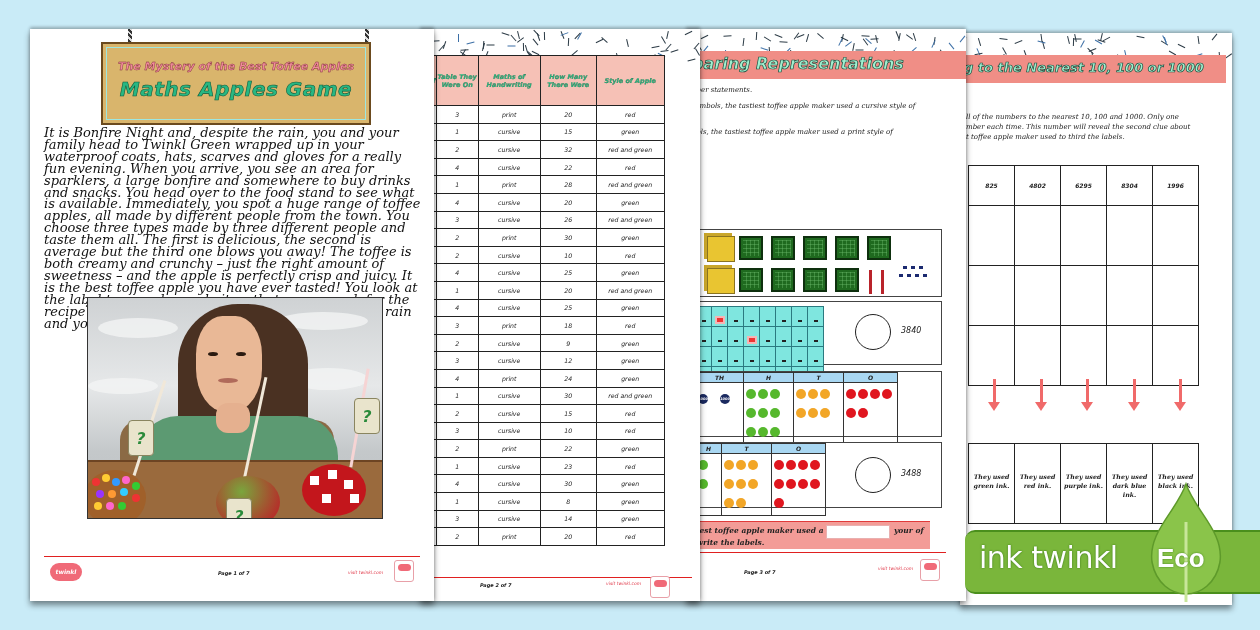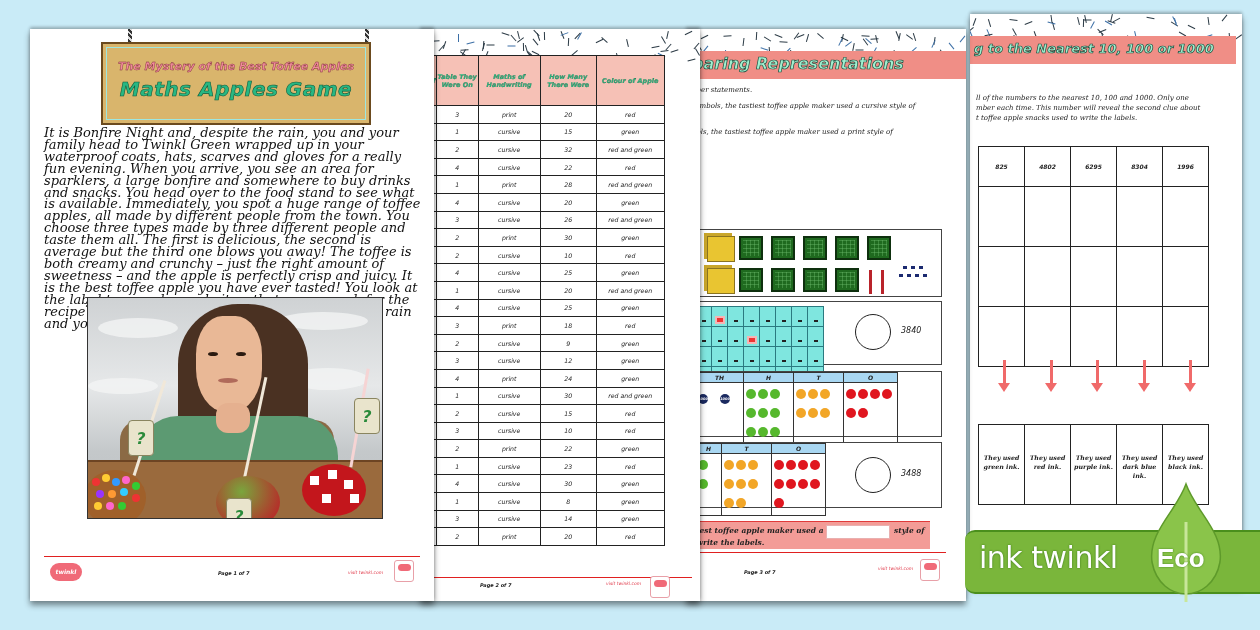--- a/index.html
+++ b/index.html
@@ -72,21 +72,21 @@
   .ctr { display: inline-block; width: 10px; height: 10px; border-radius: 50%; margin: 1px; font-size: 3.5px; color: #fff; text-align: center; line-height: 10px; font-weight: bold; }
   .c1000 { background: #1b2a60; }
   .c100 { background: #56b82d; }
   .c10 { background: #f2a627; }
   .c1 { background: #e0161f; }
   .answer-bar { position: absolute; left: 0; width: 244px; height: 28px; background: #f39c97; border-top: 1.5px solid #e03a3a; }
   .answer-text { position: absolute; left: 3px; font-family: "DejaVu Serif", serif; font-weight: bold; font-size: 7.5px; color: #222; white-space: nowrap; }
   .answer-box { position: absolute; left: 140px; top: 3px; width: 64px; height: 14px; background: #fff; border: 1px solid #e9b0b0; }
 
   
-  #p4 { left: 960px; top: 14px; width: 272px; height: 572px; z-index: 1; margin-left: 10px; }
+  #p4 { left: 960px; top: 33px; width: 272px; height: 572px; z-index: 1; }
   .rtable { position: absolute; left: 8px; top: 132px; border-collapse: collapse; font-family: "DejaVu Sans", sans-serif; }
   .rtable td { border: 1px solid #222; width: 46px; text-align: center; font-size: 6px; font-weight: bold; color: #222; }
   .rtable tr.head td { height: 40px; }
   .rtable tr.blank td { height: 60px; }
   .arrow { position: absolute; width: 3px; height: 26px; background: #f06a6a; }
   .arrow::after { content: ""; position: absolute; left: -5px; bottom: -6px; border-left: 6.5px solid transparent; border-right: 6.5px solid transparent; border-top: 9px solid #f06a6a; }
   .clues { position: absolute; left: 8px; top: 410px; border-collapse: collapse; }
   .clues td { border: 1px solid #222; width: 46px; height: 80px; text-align: center; vertical-align: top; padding-top: 28px; font-family: "DejaVu Serif", serif; font-weight: bold; font-size: 6.3px; line-height: 9px; color: #222; }
 
   
@@ -225,21 +225,21 @@
       <span style="left: 55.3348%; top: 27.0064px; transform: rotate(18deg);"></span>
       <span style="left: 22.3221%; top: 11.7014px; transform: rotate(5deg);"></span>
     </div>
   <table class="grid2">
     <thead>
       <tr>
         <th style="width:14px">...of</th>
         <th style="width:42px">Table They Were On</th>
         <th style="width:62px">Maths of Handwriting</th>
         <th style="width:56px">How Many There Were</th>
-        <th style="width:68px">Colour of Apple</th>
+        <th style="width:68px">Style of Apple</th>
       </tr>
     </thead>
     <tbody id="tbody2">
         <tr>
           <td class="cut"></td>
           <td>3</td>
           <td>print</td>
           <td>20</td>
           <td>red</td>
         </tr>
@@ -598,21 +598,21 @@
       </tr>
     </tbody>
       </table>
     <div class="circle" style="left:160px;top:14px"></div>
     <div class="numlbl" style="left:206px;top:26px">3488</div>
   </div>
 
   <div class="answer-bar" style="top:492px">
     <div class="answer-text" style="top:4px">stiest toffee apple maker used a</div>
     <div class="answer-box"></div>
-    <div class="answer-text" style="top:4px;left:208px">style of</div>
+    <div class="answer-text" style="top:4px;left:208px">your of</div>
     <div class="answer-text" style="top:16px">o write the labels.</div>
   </div>
   <div class="footer-line" style="top:523px;left:0;right:20px"></div>
   <div class="pagenum" style="left:58px;top:540px">Page 3 of 7</div>
   <div class="url" style="left:192px;top:537px">visit twinkl.com</div>
   <div class="badge" style="left:234px;top:530px"></div>
 </div>
 
 <div class="page" id="p4">
   <div class="confetti" id="conf4">
@@ -675,21 +675,21 @@
       <span style="left: 29.9087%; top: 0.566872px; transform: rotate(172deg);"></span>
       <span style="left: 23.8507%; top: 17.052px; transform: rotate(159deg);"></span>
       <span class="b" style="left: 50.7146%; top: 5.26543px; transform: rotate(120deg);"></span>
       <span style="left: 68.5249%; top: 21.5036px; transform: rotate(7deg);"></span>
     </div>
   <div class="banner" style="top:22px;right:6px">
     <div class="banner-text" style="font-size:13px;top:5px;left:4px">g to the Nearest 10, 100 or 1000</div>
   </div>
   <div class="instr" style="top:79px">ll of the numbers to the nearest 10, 100 and 1000. Only one</div>
   <div class="instr" style="top:89px">mber each time. This number will reveal the second clue about</div>
-  <div class="instr" style="top:99px">t toffee apple snacks used to write the labels.</div>
+  <div class="instr" style="top:99px">t toffee apple maker used to third the labels.</div>
 
   <table class="rtable">
     <tbody>
         <tr class="head">
       <td>825</td>
       <td>4802</td>
       <td>6295</td>
       <td>8304</td>
       <td>1996</td>
     </tr>

